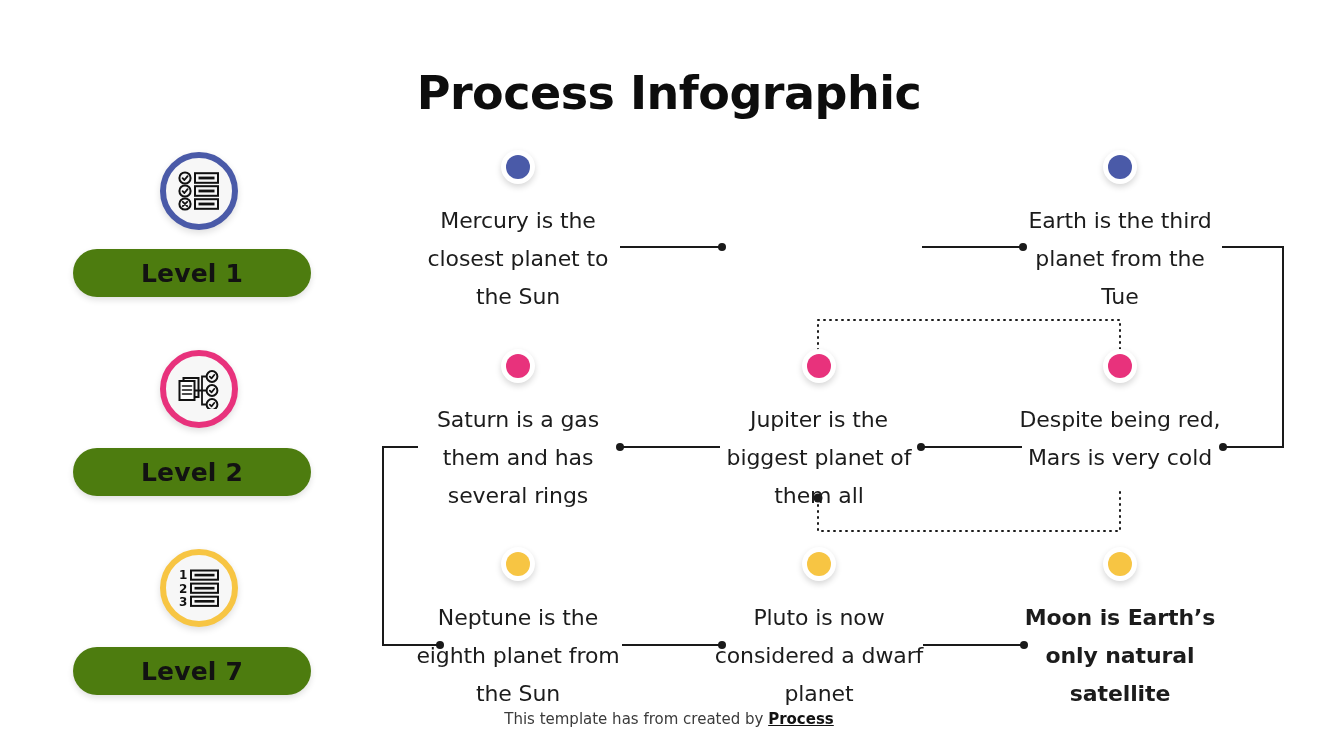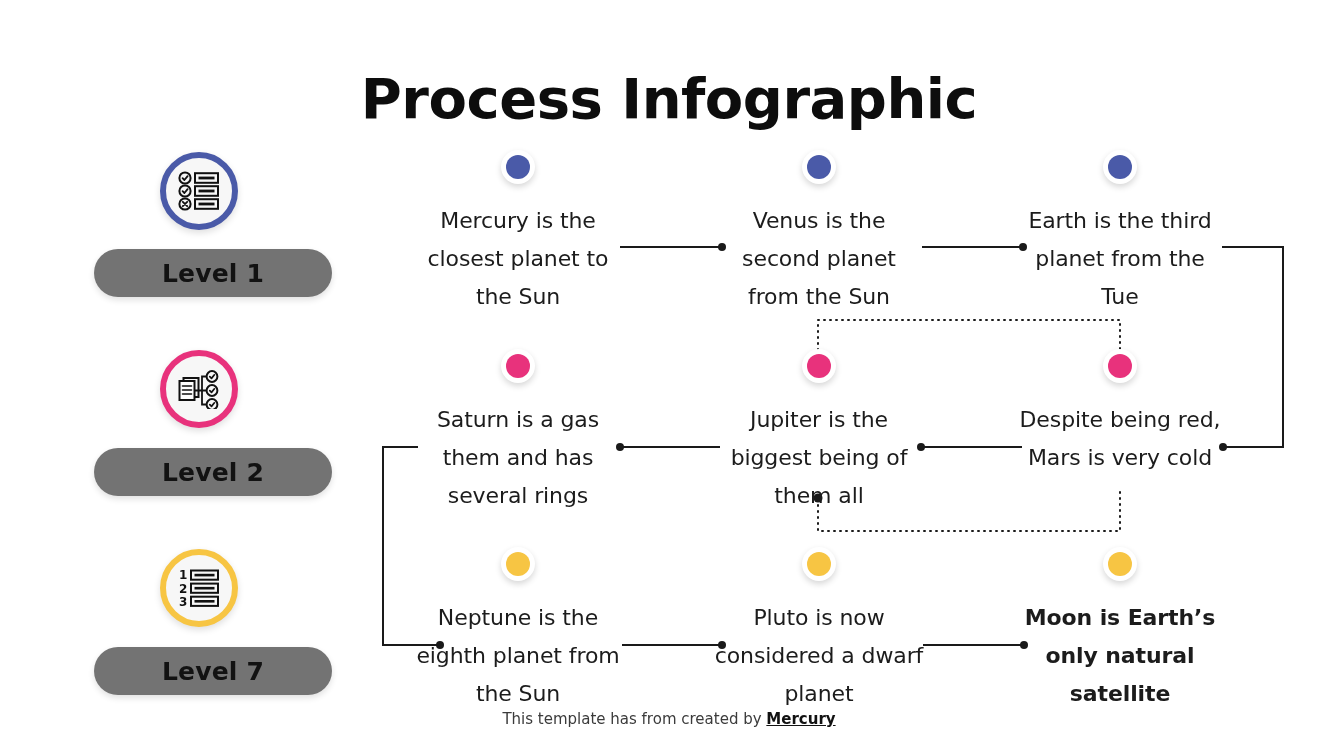--- a/index.html
+++ b/index.html
@@ -14,21 +14,21 @@
     width: 1338px; height: 753px;
     background: #ffffff;
   }
 
   
   #title {
     position: absolute;
     left: 0; top: 66px; width: 1338px;
     text-align: center;
     font-family: "DejaVu Sans", sans-serif;
-    font-size: 56px;
+    font-size: 46px;
     font-weight: 700;
     letter-spacing: -0.5px;
     color: #0d0d0d;
   }
 
   
   .rail-group { position: absolute; left: 0; width: 400px; }
   .rail-icon {
     position: absolute;
     width: 78px; height: 78px;
@@ -37,24 +37,24 @@
     background: #f7f7f7;
     display: flex; align-items: center; justify-content: center;
     box-shadow: 0 3px 7px rgba(0,0,0,0.13);
   }
   .rail-icon.blue   { border: 6px solid #4a5aa8; }
   .rail-icon.pink   { border: 6px solid #e8327c; }
   .rail-icon.yellow { border: 6px solid #f7c543; }
 
   .pill {
     position: absolute;
-    left: 94px;
+    left: 73px;
     width: 238px; height: 48px;
     border-radius: 24px;
-    background: #737373;
+    background: #4d7c0f;
     box-shadow: 0 3px 6px rgba(0,0,0,0.12);
     display: flex; align-items: center; justify-content: center;
     font-size: 25px;
     font-weight: 600;
     color: #121212;
     letter-spacing: 0.2px;
   }
 
   
   .node {
@@ -225,50 +225,43 @@
   </svg>
 
   <div class="node" style="left:413px; top:150px;">
     <div class="dot-wrap">
       <div class="halo"></div>
       <div class="dot blue"></div>
     </div>
     <div class="caption">Mercury is the closest planet to the Sun</div>
   </div>
 
-  <div class="node" style="left:714px; top:150px;">
+
+  <div class="node" style="left:1015px; top:150px;">
     <div class="dot-wrap">
       <div class="halo"></div>
       <div class="dot blue"></div>
     </div>
-    <div class="caption">Venus is the second planet from the Sun</div>
-  </div>
-
-  <div class="node" style="left:1015px; top:150px;">
-    <div class="dot-wrap">
-      <div class="halo"></div>
-      <div class="dot blue"></div>
-    </div>
     <div class="caption">Earth is the third planet from the Tue</div>
   </div>
 
   <div class="node" style="left:413px; top:349px;">
     <div class="dot-wrap">
       <div class="halo"></div>
       <div class="dot pink"></div>
     </div>
     <div class="caption">Saturn is a gas them and has several rings</div>
   </div>
 
   <div class="node" style="left:714px; top:349px;">
     <div class="dot-wrap">
       <div class="halo"></div>
       <div class="dot pink"></div>
     </div>
-    <div class="caption">Jupiter is the biggest being of them all</div>
+    <div class="caption">Jupiter is the biggest planet of them all</div>
   </div>
 
   <div class="node" style="left:1015px; top:349px;">
     <div class="dot-wrap">
       <div class="halo"></div>
       <div class="dot pink"></div>
     </div>
     <div class="caption">Despite being red, Mars is very cold</div>
   </div>
 
@@ -290,16 +283,16 @@
 
   <div class="node" style="left:1015px; top:547px;font-weight:bold;">
     <div class="dot-wrap">
       <div class="halo"></div>
       <div class="dot yellow"></div>
     </div>
     <div class="caption">Moon is Earth’s only natural satellite</div>
   </div>
 
   <div id="footer">
-    <span>This template has from created by </span><a class="brand" href="#">Mercury</a>
+    <span>This template has from created by </span><a class="brand" href="#">Process</a>
   </div>
 
 </div>
 
 </body></html>

